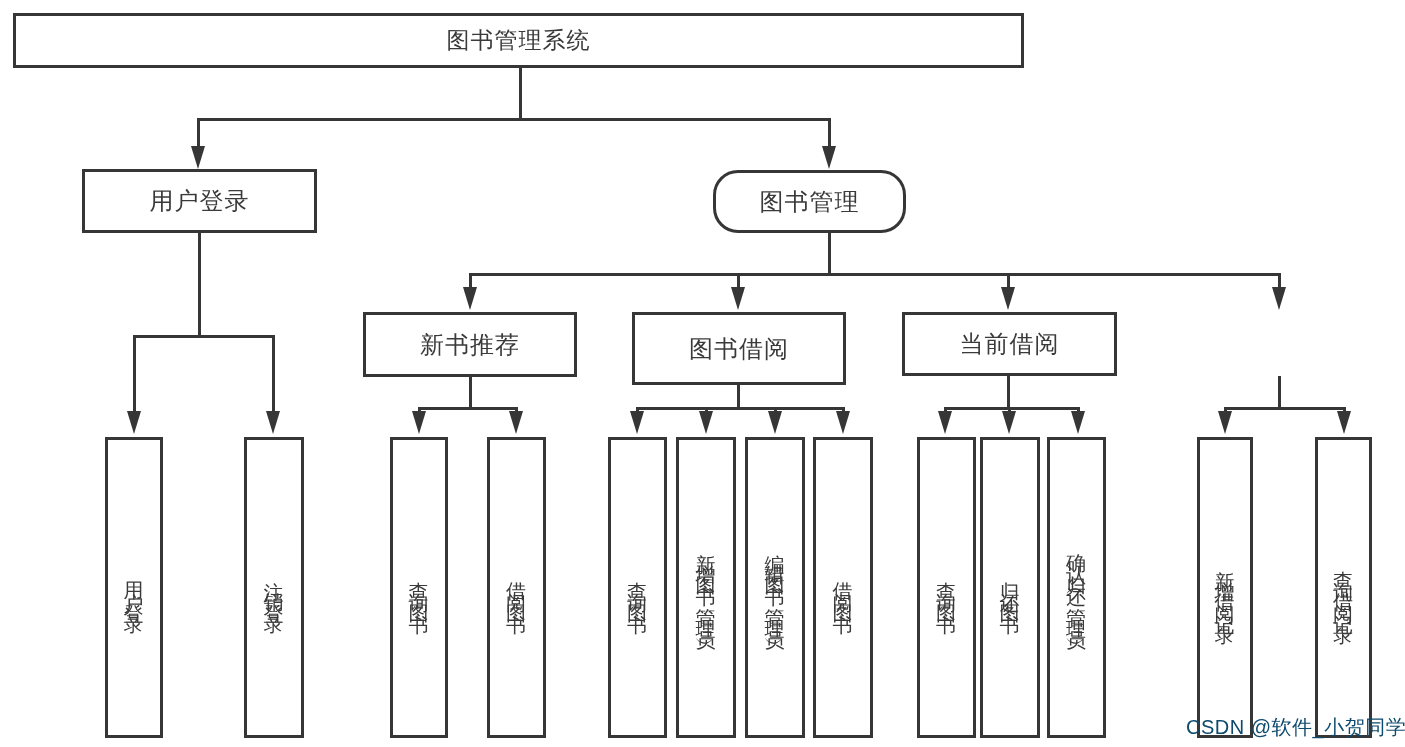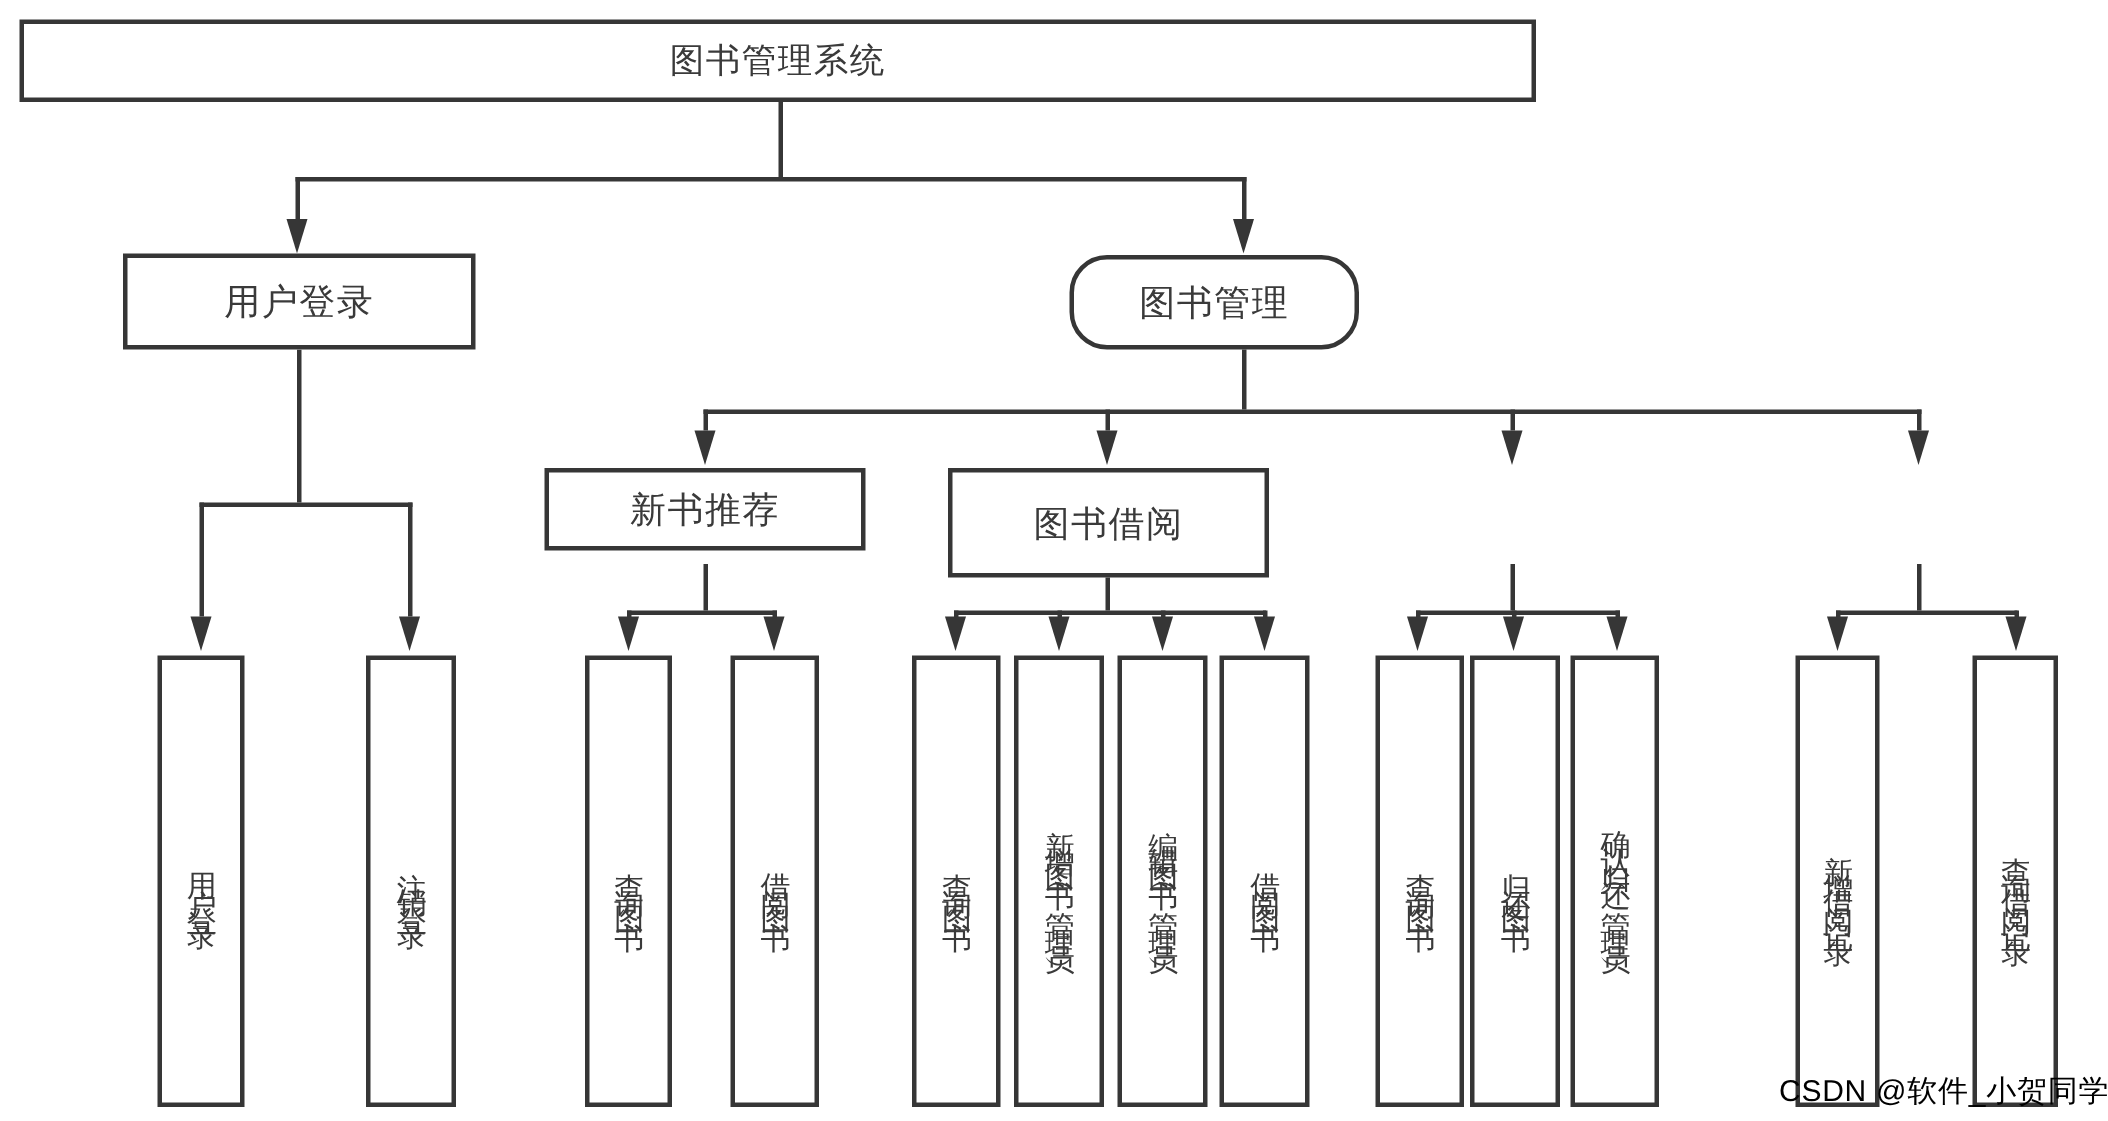--- a/index.html
+++ b/index.html
@@ -23,21 +23,21 @@
     color:#3a3a3a;white-space:nowrap;
   }
   .ln{position:absolute;background:#363636;}
   .ah{
     position:absolute;width:0;height:0;
     border-left:7px solid transparent;border-right:7px solid transparent;
     border-top:23px solid #363636;
   }
   .watermark{
     position:absolute;left:1186px;top:714px;z-index:5;
-    font-size:20px;color:#000000;letter-spacing:0.5px;white-space:nowrap;
+    font-size:20px;color:#0c4a6e;letter-spacing:0.5px;white-space:nowrap;
   }
 </style>
 </head>
 <body>
 
 <div class="canvas">
 
   <div class="ln" style="left:519px;top:68px;width:3px;height:50px;"></div>
 
   <div class="ln" style="left:197px;top:118px;width:634px;height:3px;"></div>
@@ -105,25 +105,28 @@
     <span class="root-label">图书管理系统</span>
   </div>
 
   <div class="box" style="left:82px;top:169px;width:235px;height:64px;">
     <span class="hlabel">用户登录</span>
   </div>
   <div class="box" style="left:713px;top:170px;width:193px;height:63px;border-radius:25px;">
     <span class="hlabel">图书管理</span>
   </div>
 
-  <div class="box" style="left:363px;top:312px;width:214px;height:55px;">
+  <div class="box" style="left:363px;top:312px;width:214px;height:65px;">
     <span class="hlabel">新书推荐</span>
   </div>
   <div class="box" style="left:632px;top:312px;width:214px;height:73px;">
     <span class="hlabel">图书借阅</span>
+  </div>
+  <div class="box" style="left:902px;top:312px;width:215px;height:64px;">
+    <span class="hlabel">当前借阅</span>
   </div>
 
   <div class="box vbox" style="left:105px;top:437px;width:58px;height:301px;">
     <span class="vtext">用户登录</span>
   </div>
   <div class="box vbox" style="left:244px;top:437px;width:60px;height:301px;">
     <span class="vtext">注销登录</span>
   </div>
 
   <div class="box vbox" style="left:390px;top:437px;width:58px;height:301px;">

